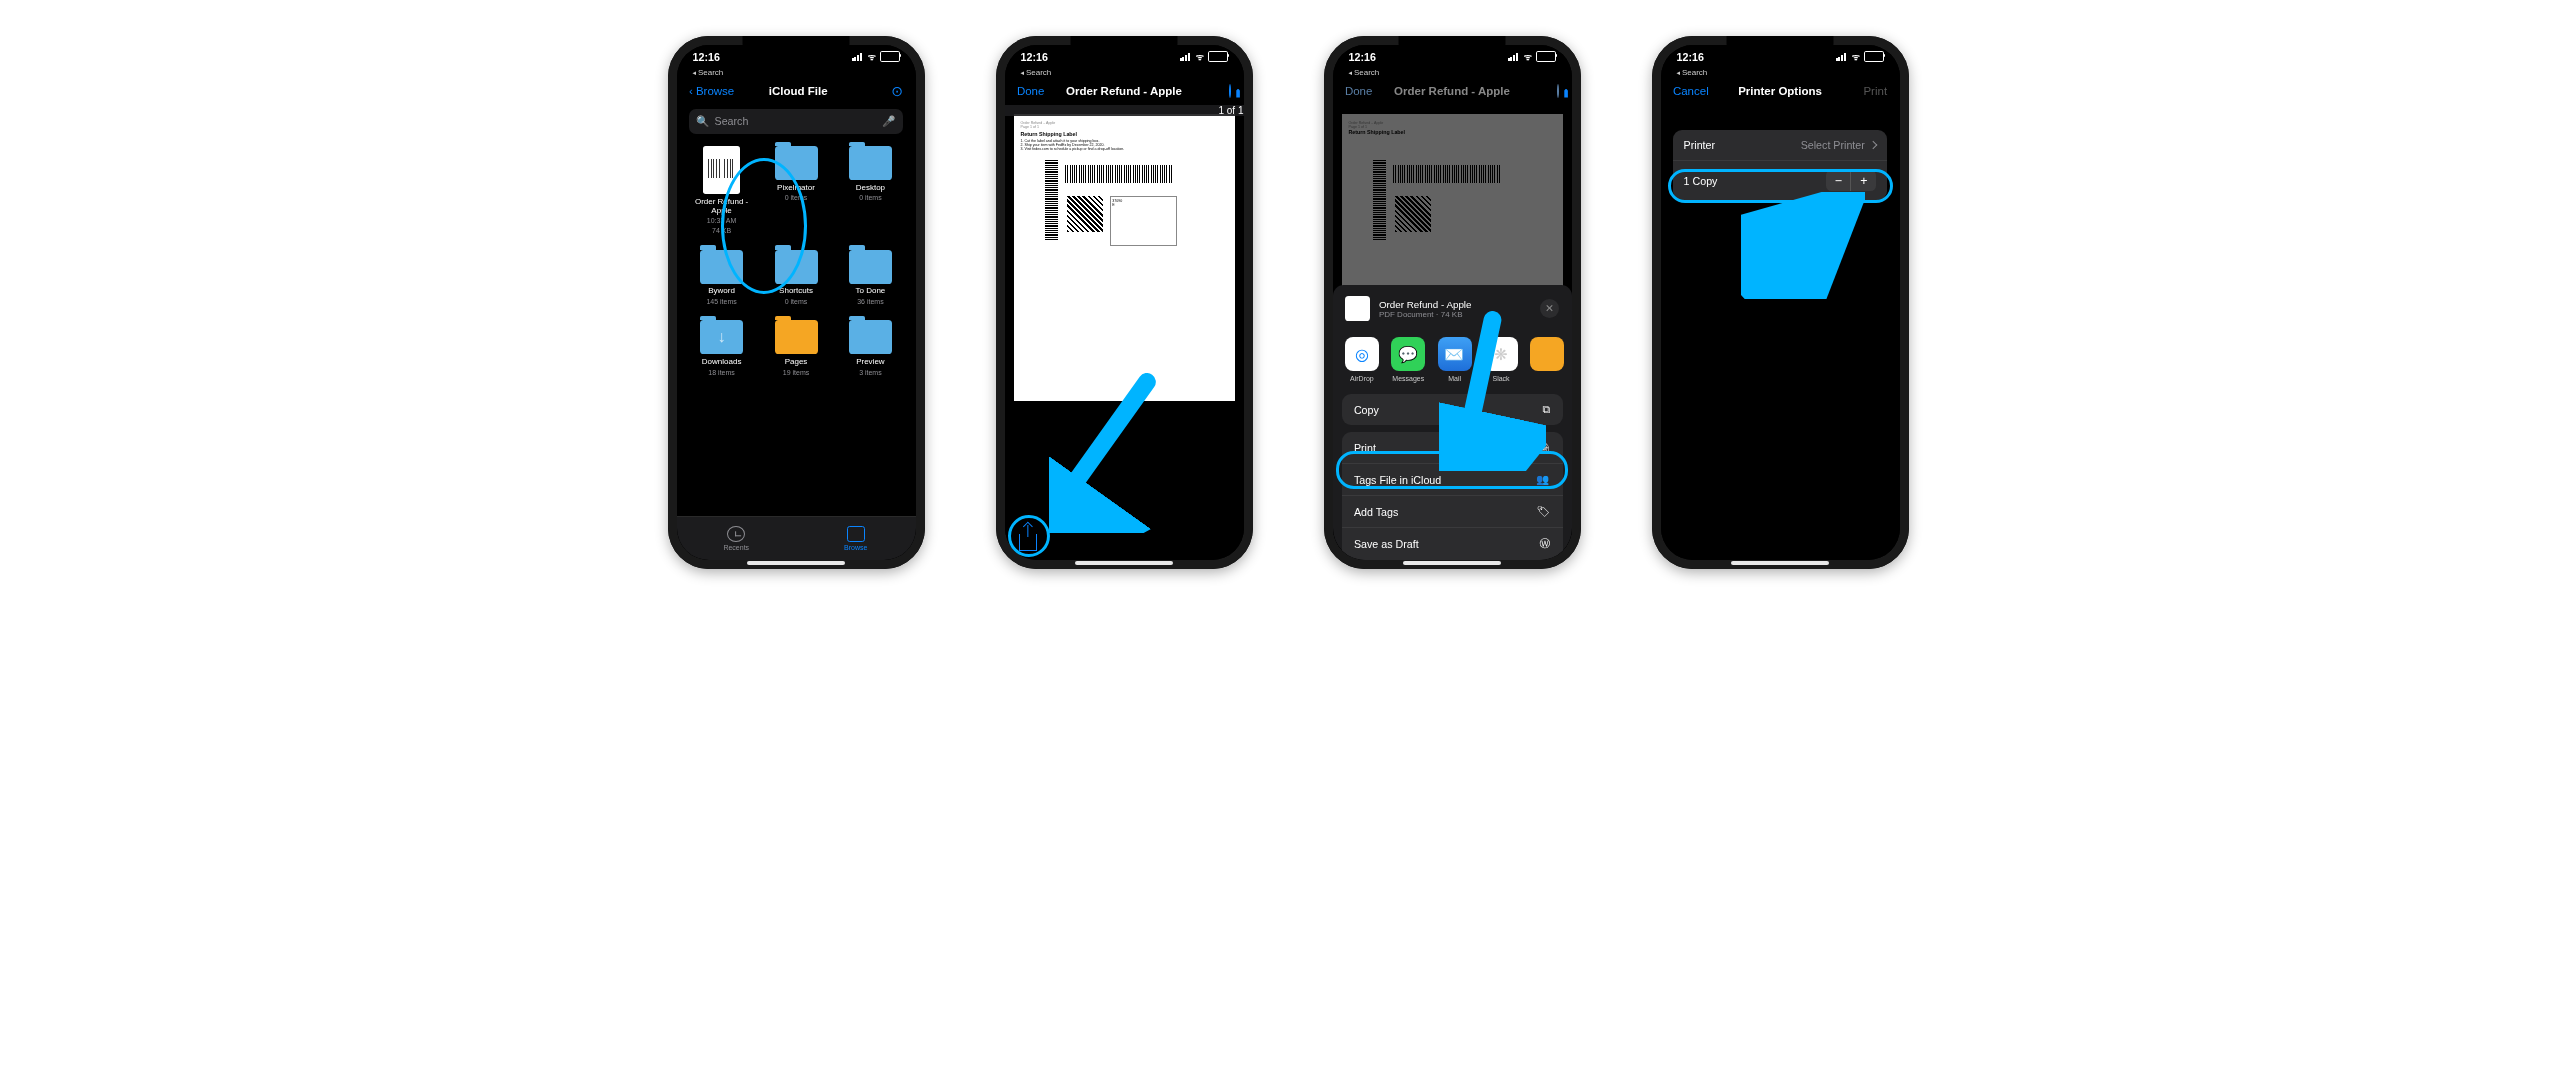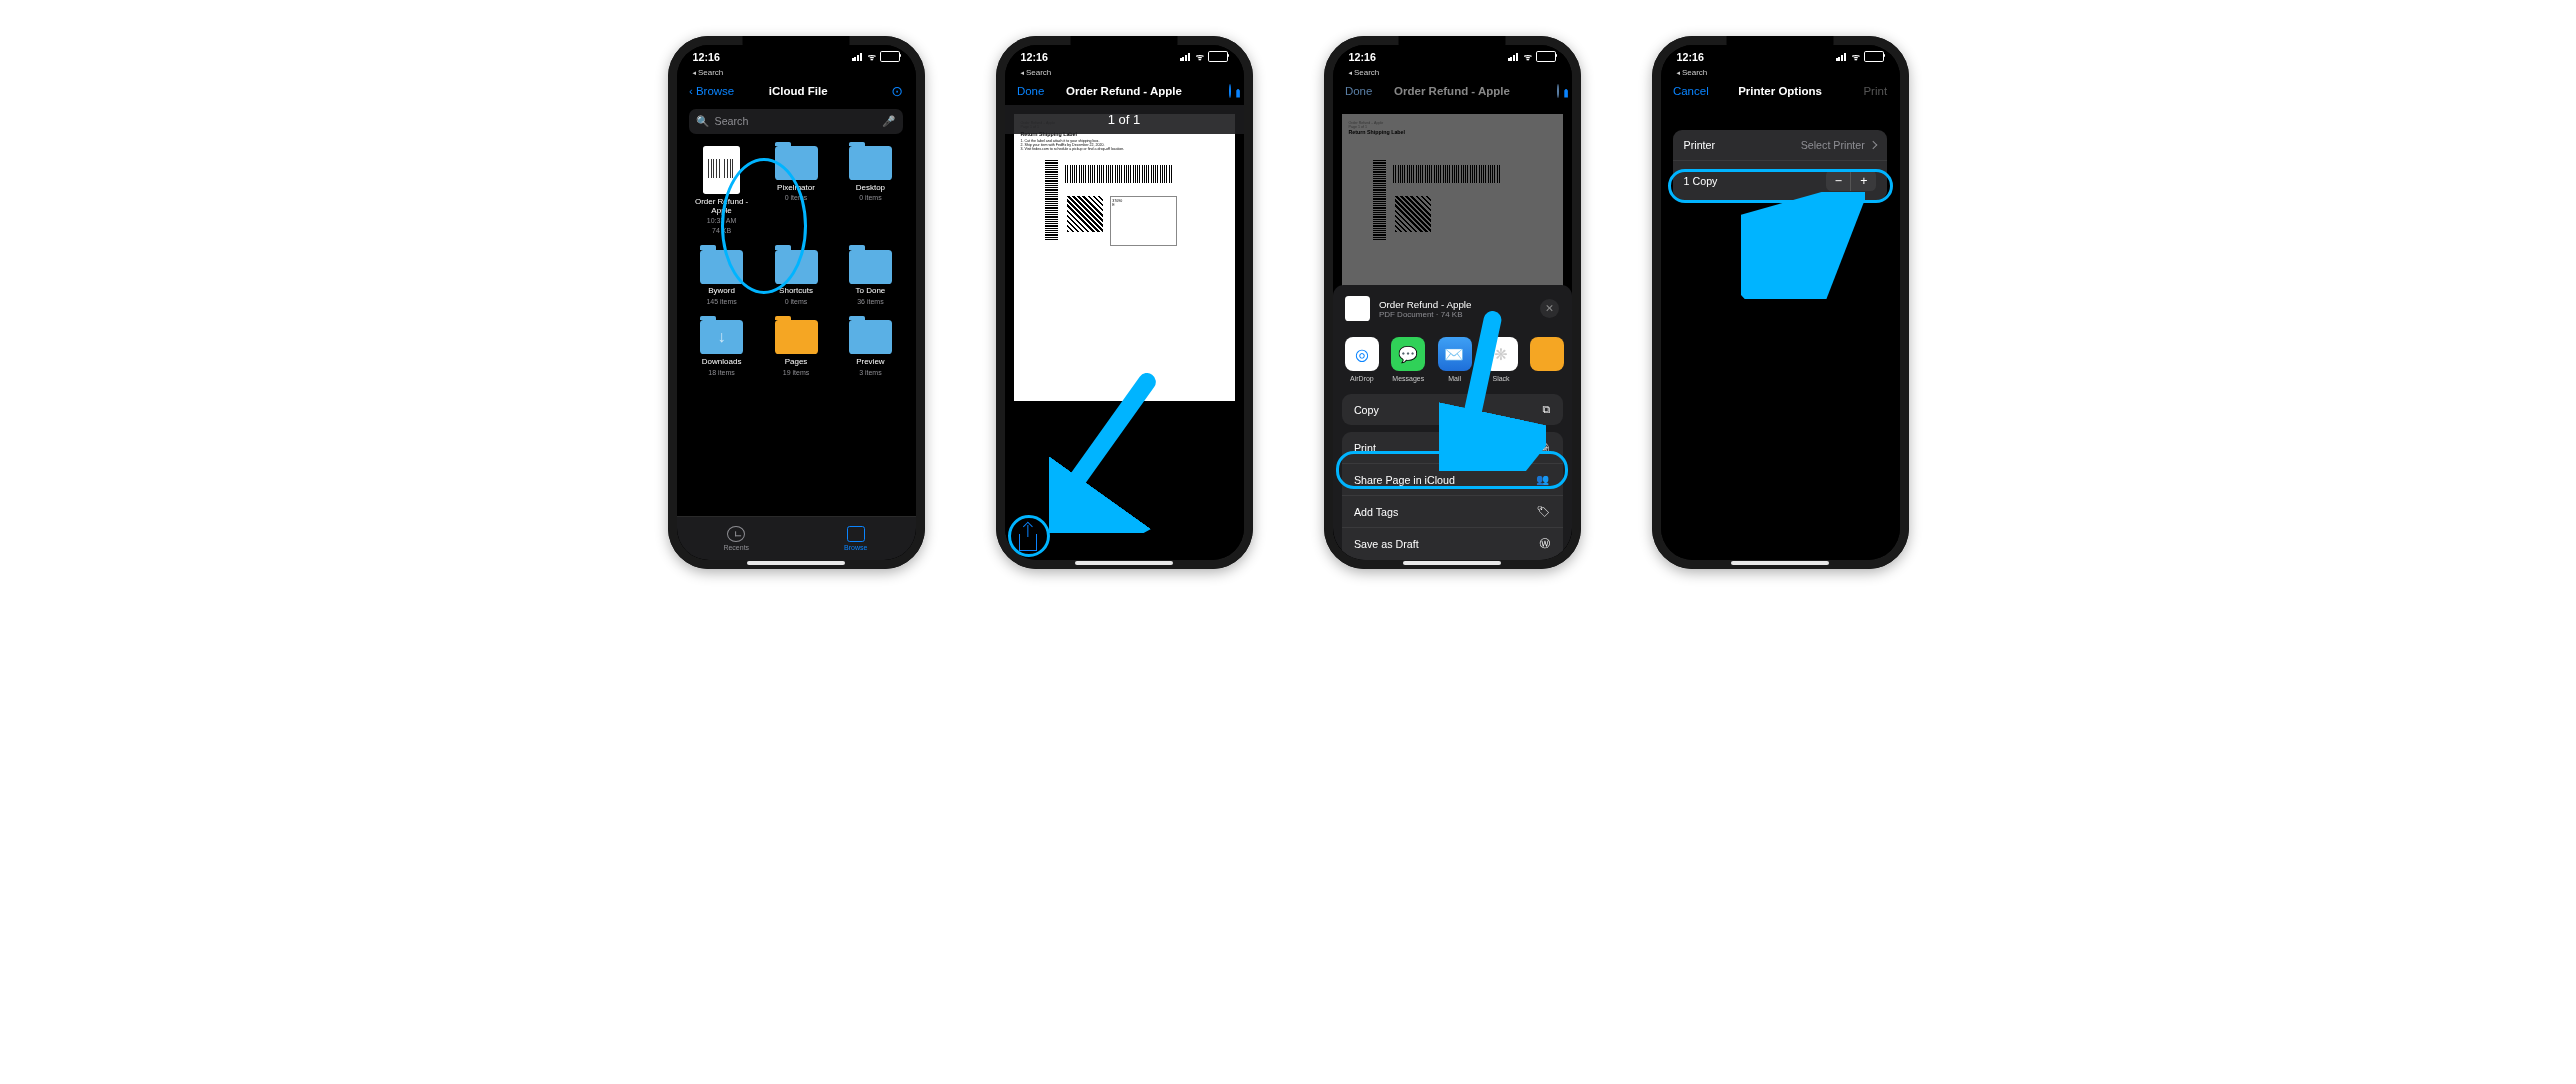--- a/index.html
+++ b/index.html
@@ -87,21 +87,21 @@
   .page .label-box{position:absolute; top:39px; left:21px; right:21px; bottom:27px; border-left:none;}
   .barcode-v{ position:absolute; left:10.7px; top:7px; width:12.4px; height:80px; background:repeating-linear-gradient(0deg,#000 0 0.9px,transparent 0.9px 1.8px);}
   .barcode-h{ position:absolute; top:12.4px; left:30px; width:107px; height:18px; background:repeating-linear-gradient(90deg,#000 0 0.9px,transparent 0.9px 1.8px);}
   .qr{ position:absolute; top:43px; left:32px; width:36px; height:36px; background:repeating-linear-gradient(45deg,#000 0 1.8px,transparent 1.8px 3.6px);}
   .toolbar { height:36px; display:flex; align-items:center; padding:0 14px;}
   .share-icon { width:16px;height:16px;border:1.3px solid var(--ios-blue); border-top:none; position:relative;}
   .share-icon::before{content:'';position:absolute; top:-9px;left:50%;width:1.3px;height:12.4px;background:var(--ios-blue);transform:translateX(-50%);}
   .share-icon::after{content:'';position:absolute;top:-10.7px;left:50%;width:6.2px;height:6.2px;border-top:1.3px solid var(--ios-blue);border-right:1.3px solid var(--ios-blue);transform:translateX(-50%) rotate(-45deg);}
   .pen-badge{ width:18px;height:18px;border:1.3px solid var(--ios-blue); border-radius:50%; position:relative;}
   .pen-badge::after{content:'';position:absolute;top:3.6px;left:6.2px;width:3.6px;height:9px;background:var(--ios-blue);clip-path:polygon(50% 0,100% 20%,100% 100%,0 100%,0 20%);}
-  .pager { text-align:center; font-size:13px; background:rgba(28,28,30,.9); color:#fff; position:absolute; top:0; left:0; right:0; padding:7px 0; z-index:5;}
+  .pager { text-align:right; font-size:10px; background:rgba(28,28,30,.9); color:#fff; position:absolute; top:0; left:0; right:0; padding:0 0; z-index:5;}
   
   .sheet { position:absolute; left:0;right:0;bottom:0; background:#1c1c1e; border-radius:10.7px 10.7px 0 0; padding:9px 0 0; color:#fff;}
   .sheet-hdr{display:flex; align-items:center; gap:9px; padding:1.8px 12.4px 9px;}
   .sheet-hdr .thm{width:25px;height:25px;background:#fff;border-radius:3.6px;}
   .sheet-hdr .txt{flex:1; font-size:9.8px;}
   .sheet-hdr .sub{font-size:8px;color:var(--ios-grey);}
   .sheet-hdr .x{width:19.5px;height:19.5px;background:#2c2c2e;border-radius:50%;display:flex;align-items:center;justify-content:center;color:#888;font-size:10.7px;}
   .apps-row{display:flex; gap:12.4px; padding:7px 12.4px 12.4px; overflow:hidden;}
   .app{display:flex;flex-direction:column;align-items:center;font-size:7px;color:#ccc;gap:3.6px;width:36px;}
   .app .ic{width:34px;height:34px;border-radius:8px;background:#2c2c2e;display:flex;align-items:center;justify-content:center;font-size:16px;}
@@ -346,21 +346,21 @@
               <span>⧉</span>
             </div>
         </div>
         <div style="height:7px;"></div>
         <div class="list">
           <div class="row">
               <span>Print</span>
               <span>🖨</span>
             </div>
           <div class="row">
-              <span>Share Page in iCloud</span>
+              <span>Tags File in iCloud</span>
               <span>👥</span>
             </div>
           <div class="row">
               <span>Add Tags</span>
               <span>🏷</span>
             </div>
           <div class="row">
               <span>Save as Draft</span>
               <span>Ⓦ</span>
             </div>

